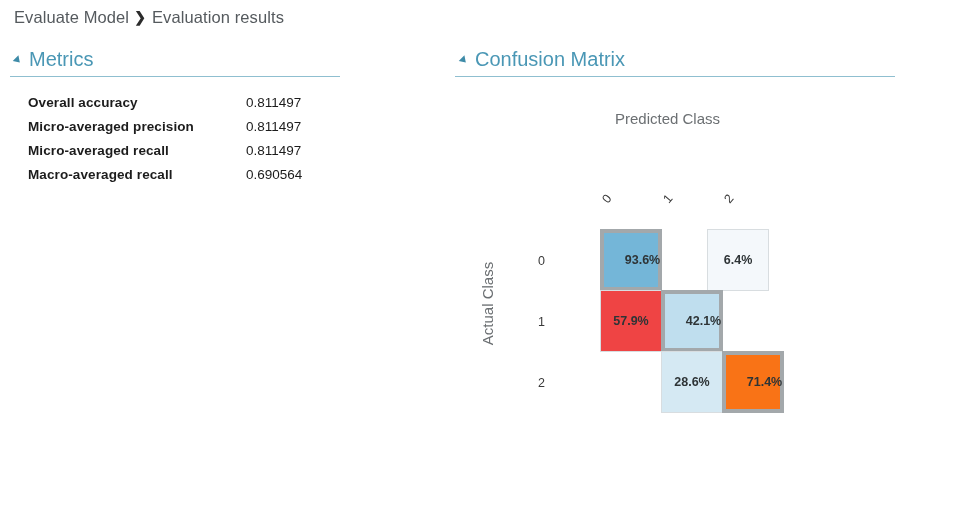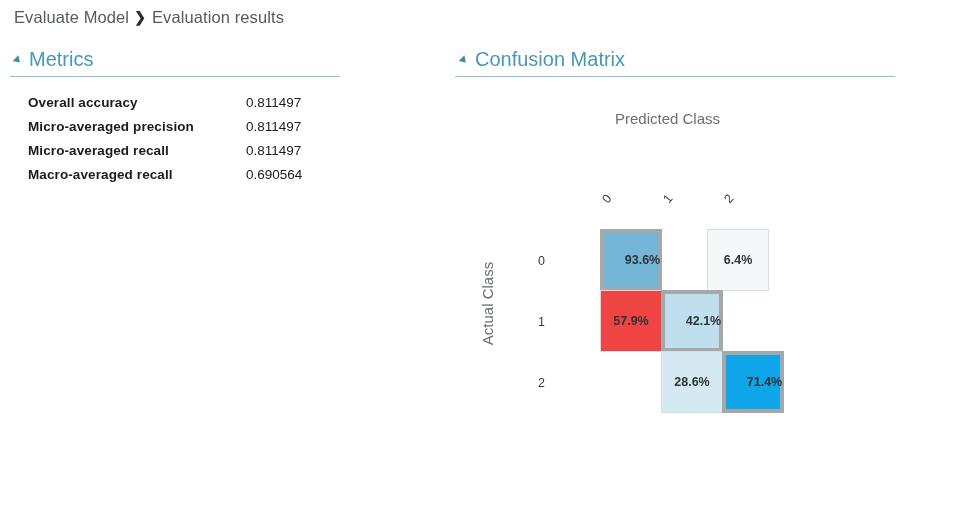--- a/index.html
+++ b/index.html
@@ -138,17 +138,17 @@
     <div class="cm-rowlabel" style="top:275px;">1</div>
     <div class="cm-rowlabel" style="top:336px;">2</div>
 
     <div class="cm-cell diag" style="left:145px; top:189px; background:#74b6d8;">93.6%</div>
     <div class="cm-cell" style="left:206px; top:189px; background:#f4f8fb;margin-left:46px;">6.4%</div>
 
     <div class="cm-cell" style="left:145px; top:250px; background:#ef4444;">57.9%</div>
     <div class="cm-cell diag" style="left:206px; top:250px; background:#bfdeee;">42.1%</div>
 
     <div class="cm-cell" style="left:206px; top:311px; background:#d5e9f3;">28.6%</div>
-    <div class="cm-cell diag" style="left:267px; top:311px; background:#0ea5e9;">71.4%</div>
+    <div class="cm-cell diag" style="left:267px; top:311px; background:#f97316;">71.4%</div>
 
   </div>
 
 </div>
 
 </body></html>

